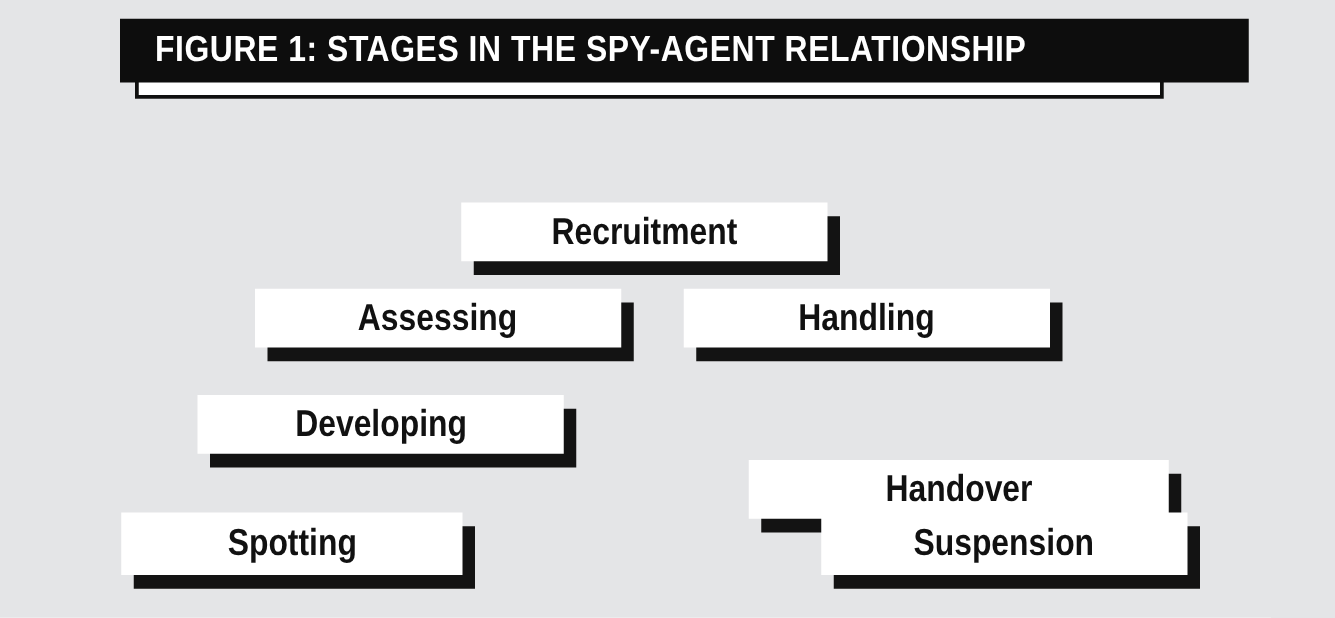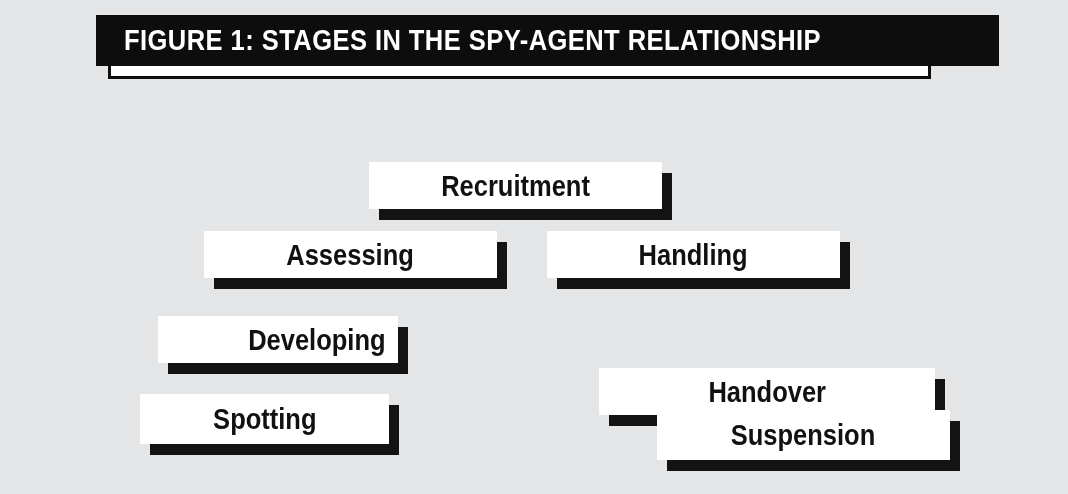--- a/index.html
+++ b/index.html
@@ -63,23 +63,23 @@
     font-weight: 700;
     white-space: nowrap;
     display: inline-block;
     transform: scaleX(0.85);
     transform-origin: center center;
   }
 
   .s-recruitment { left: 369px; top: 146px; width: 293px; height: 47px; margin-top: 16px; }
   .s-assessing   { left: 204px; top: 231px; width: 293px; height: 47px; }
   .s-handling    { left: 547px; top: 231px; width: 293px; height: 47px; justify-content: center; }
-  .s-developing  { left: 158px; top: 316px; width: 240px; height: 47px; justify-content: flex-end; }
+  .s-developing  { left: 158px; top: 316px; width: 293px; height: 47px; }
   .s-handover    { left: 599px; top: 328px; width: 336px; height: 47px; margin-top: 40px; }
-  .s-spotting    { left:  97px; top: 394px; width: 249px; height: 50px; margin-left: 43px; }
+  .s-spotting    { left:  97px; top: 410px; width: 273px; height: 50px; }
   .s-suspension  { left: 657px; top: 410px; width: 293px; height: 50px; }
 </style>
 </head>
 <body>
 
 <div class="canvas">
 
   <div class="title-backdrop"></div>
   <div class="title-bar">
     <span class="title-text">FIGURE 1: STAGES IN THE SPY-AGENT RELATIONSHIP</span>

